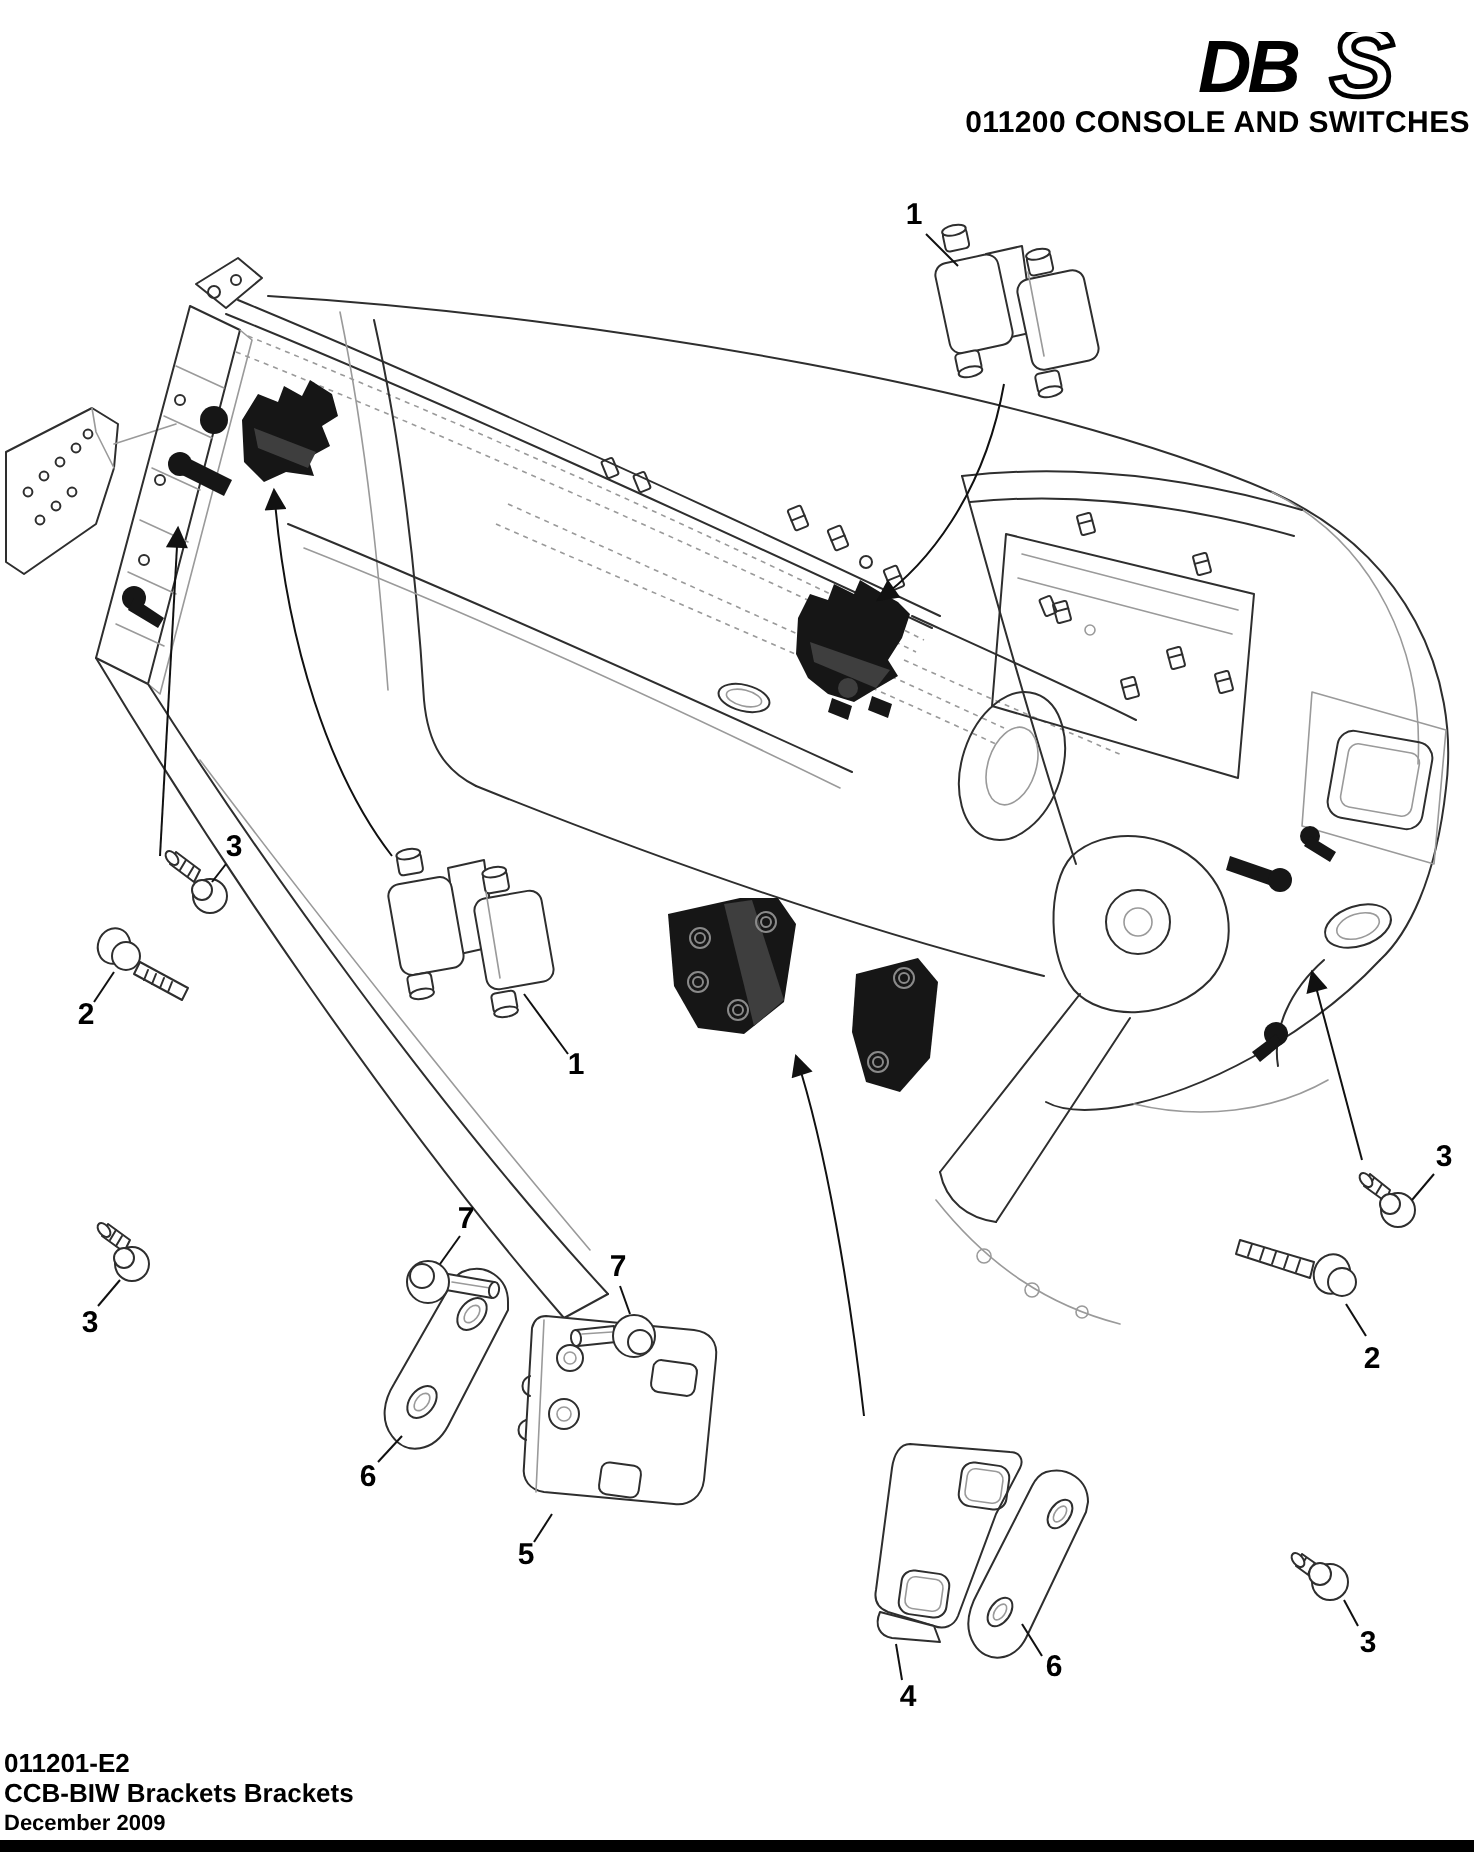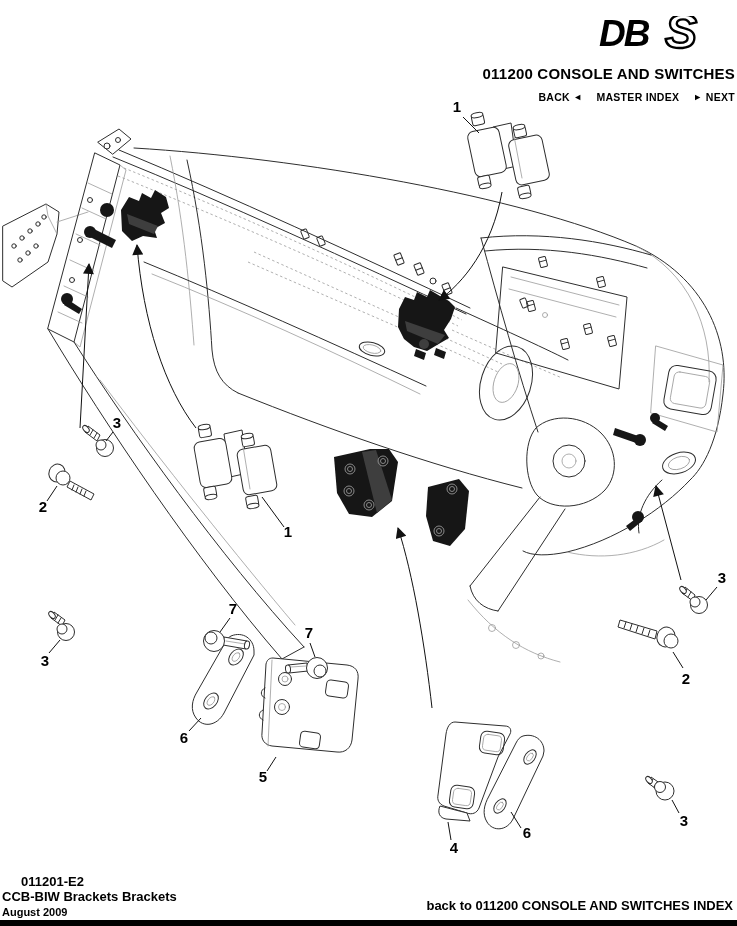--- a/index.html
+++ b/index.html
@@ -8,28 +8,28 @@
     background:#ffffff; overflow:hidden;
     font-family:"Liberation Sans", sans-serif; color:#000;
   }
   svg.diagram { position:absolute; left:0; top:0; }
 
   
   .header { position:absolute; top:16px; right:2px; text-align:right; z-index:5; }
   .logo-wrap { display:block; margin:0 0 0 auto; }
   .logo-db { font:italic 900 37px "Liberation Sans",sans-serif; letter-spacing:-2px; fill:#000; }
   .logo-s  { font:italic 900 48px "Liberation Sans",sans-serif; fill:#fff; stroke:#000; stroke-width:2.4px; }
-  .title { font-size:15px; font-weight:bold; letter-spacing:0.2px; margin-top:13px; white-space:nowrap; }
+  .title { font-size:15px; font-weight:bold; letter-spacing:0.2px; margin-top:1px; white-space:nowrap; }
   .nav { margin-top:9px; font-size:10.5px; font-weight:bold; letter-spacing:0.3px; white-space:nowrap; }
   .nav a { color:#000; text-decoration:none; cursor:pointer; }
   .nav .gap { display:inline-block; width:14px; }
   .tri { font-size:9px; position:relative; top:-1px; }
 
   
-  .doc-number { position:absolute; left:2px; top:874px; font-size:13px; font-weight:bold;margin-left:19px; }
+  .doc-number { position:absolute; left:2px; top:874px; font-size:13px; font-weight:bold; }
   .doc-title  { position:absolute; left:2px; top:889px; font-size:13px; font-weight:bold; }
   .doc-date   { position:absolute; left:2px; top:906px; font-size:11px; font-weight:bold; }
   .back-link  { position:absolute; right:4px; top:898px; font-size:13px; font-weight:bold;
                 color:#000; text-decoration:none; cursor:pointer; }
   .bottom-bar { position:absolute; left:0; top:920px; width:737px; height:6px; background:#000; }
 
   
   .ln  { stroke:#2e2e2e; stroke-width:1;   fill:none; stroke-linecap:round; stroke-linejoin:round; }
   .lt  { stroke:#9a9a9a; stroke-width:0.8; fill:none; stroke-linecap:round; stroke-linejoin:round; }
   .dsh { stroke:#9a9a9a; stroke-width:0.8; fill:none; stroke-dasharray:2.5 2.5; }
@@ -408,24 +408,20 @@
       <text class="callout" x="309" y="638">7</text>
     </g>
   </svg>
 
   <div class="header">
     <svg class="logo-wrap" width="138" height="36" viewBox="0 0 138 36">
       <text class="logo-db" x="2" y="30">DB</text>
       <text class="logo-s" x="68" y="32">S</text>
     </svg>
     <div class="title">011200 CONSOLE AND SWITCHES</div>
-    <nav class="nav">
-      <a><span>BACK</span> <span class="tri">◄</span></a><span class="gap"></span><a>MASTER INDEX</a><span class="gap"></span><a><span class="tri">►</span> <span>NEXT</span></a>
-    </nav>
   </div>
 
   <div class="doc-number">011201-E2</div>
   <div class="doc-title">CCB-BIW Brackets Brackets</div>
-  <div class="doc-date">August 2009</div>
-  <a class="back-link">back to 011200 CONSOLE AND SWITCHES INDEX</a>
+  <div class="doc-date">December 2009</div>
   <div class="bottom-bar"></div>
 
 </div>
 
 </body></html>

